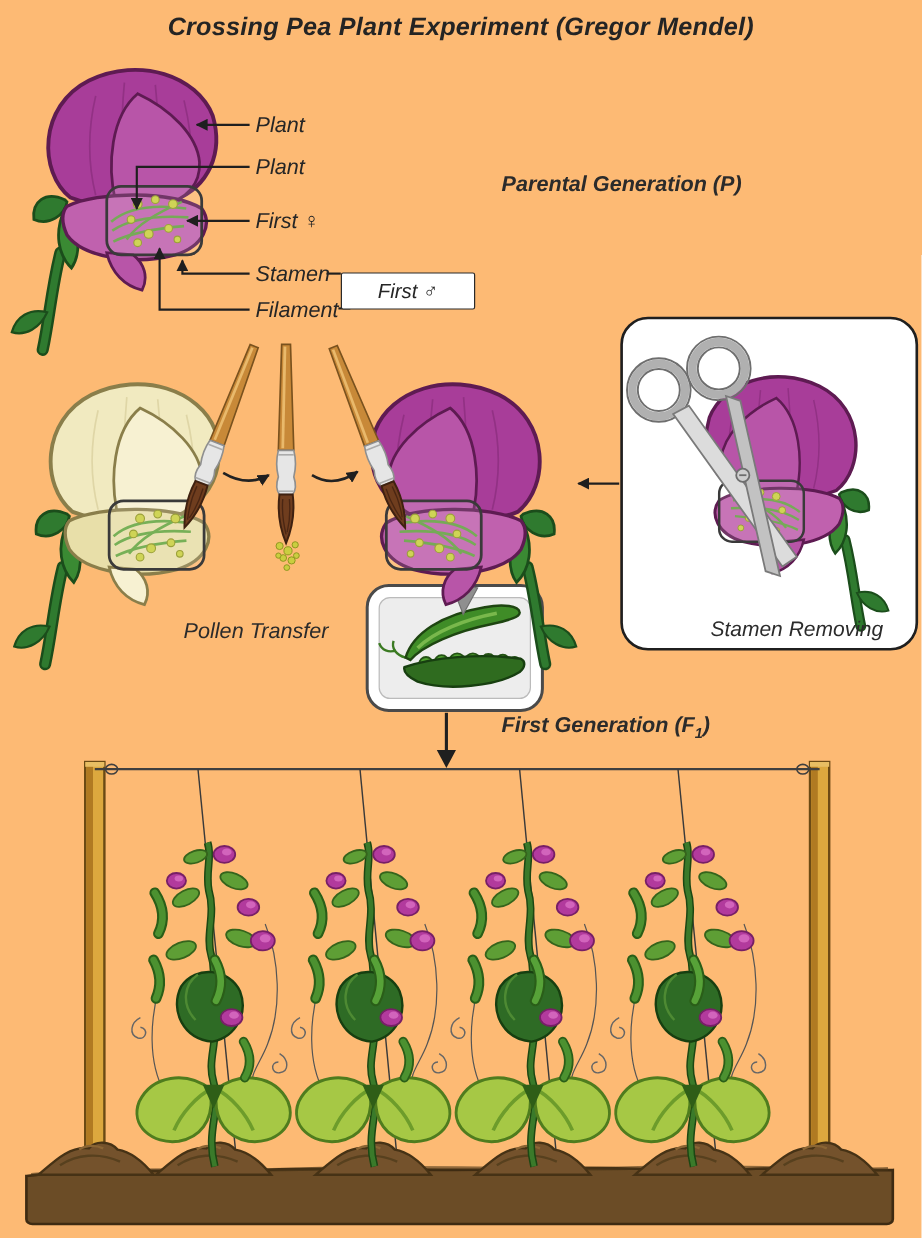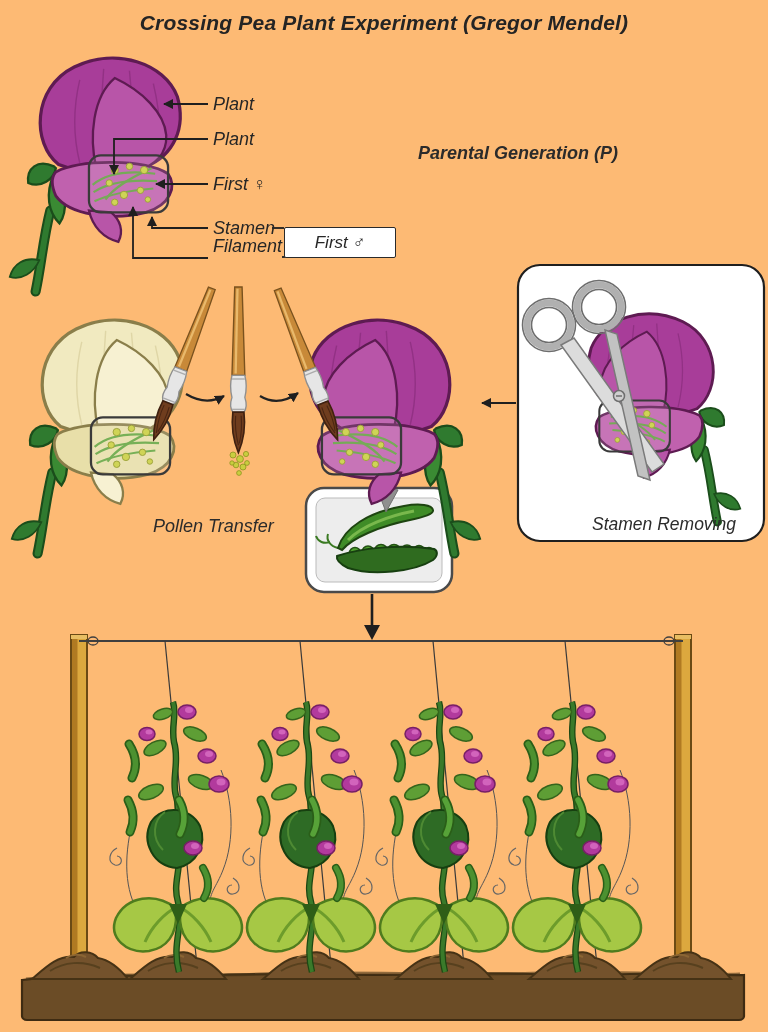--- a/index.html
+++ b/index.html
@@ -244,26 +244,29 @@
     <use href="#plantG" transform="translate(502,700)"></use>
   </g>
 </svg>
 
 <div class="title">Crossing Pea Plant Experiment (Gregor Mendel)</div>
 
 <div class="lbl" style="left:213px;top:94px">Plant</div>
 <div class="lbl" style="left:213px;top:129px">Plant</div>
 <div class="lbl" style="left:213px;top:174px">First ♀</div>
 <div class="lbl" style="left:213px;top:218px">Stamen</div>
-<div class="lbl" style="left:213px;top:236px">Filament</div>
+<div class="lbl" style="left:213px;top:248px">Filament</div>
 
 <div class="stamen-box">
   <span>First ♂</span>
 </div>
 
 <div class="stage bold" style="left:418px;top:143px">Parental Generation (P)</div>
 
 <div class="stage" style="left:153px;top:516px">Pollen Transfer</div>
 
 <div class="stage" style="left:527px;top:514px;width:274px;text-align:center;font-size:17.5px">Stamen Removing</div>
 
-
+<div class="stage bold fgen" style="left:418px;top:594px">
+  <span>First Generation (F</span><sub>1</sub><span>)</span>
 </div>
 
+</div>
+
 </body></html>

